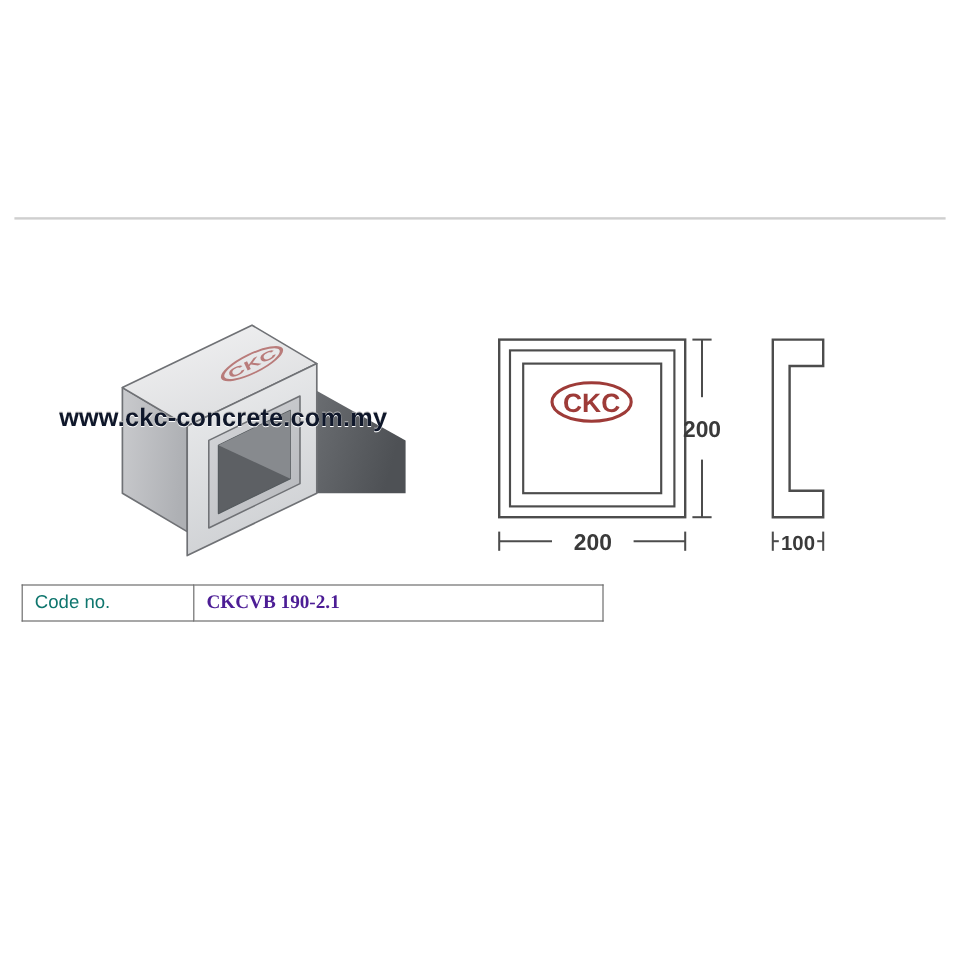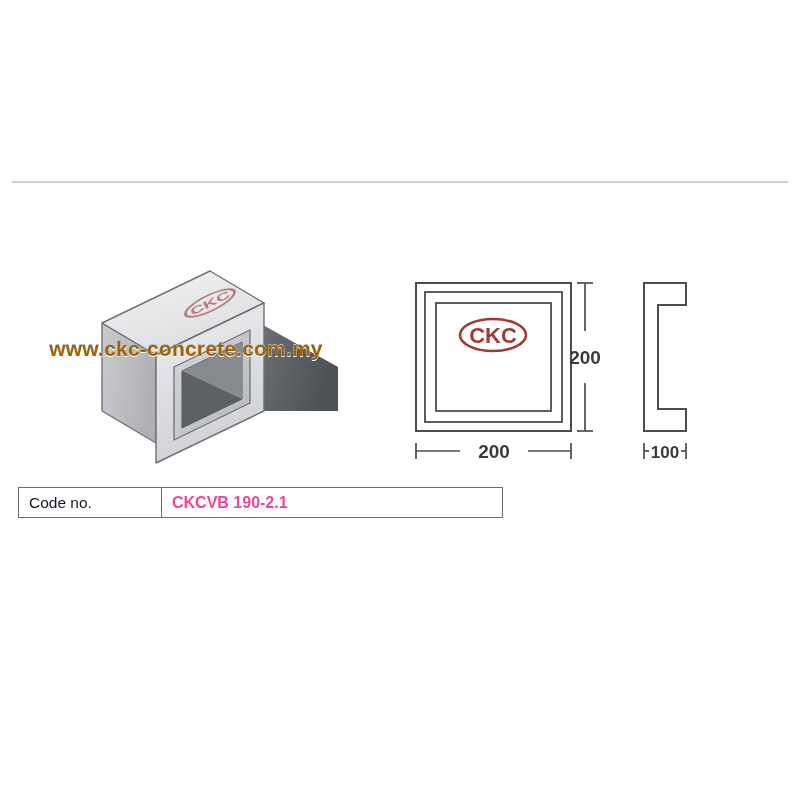--- a/index.html
+++ b/index.html
@@ -49,47 +49,47 @@
   
   #watermark {
     position: absolute;
     left: 36px;
     top: 337px;
     width: 300px;
     text-align: center;
     font-size: 21px;
     font-weight: bold;
     letter-spacing: 0.2px;
-    color: #a16207;
+    color: #0f172a;
     text-shadow: 0 1px 0 #ffffff, 0 -1px 0 #b9b9b9;
     white-space: nowrap;
     pointer-events: none;
     user-select: none;
   }
 
   
   #spec-table {
     position: absolute;
     left: 18px;
     top: 487px;
     width: 485px;
     border-collapse: collapse;
     table-layout: fixed;
   }
   #spec-table td {
     border: 1.6px solid #6e6e6e;
     height: 29px;
     padding: 0 0 0 10px;
     font-size: 15.5px;
-    color: #0f172a;
+    color: #0f766e;
     vertical-align: middle;
     line-height: 1;
   }
   #spec-table td.label-cell { width: 132px; }
-  #spec-table td.value-strong { font-weight: bold; font-size: 16px; color: #ec4899; }
+  #spec-table td.value-strong { font-weight: bold; font-size: 16px; color: #4c1d95; font-family: Liberation Serif, serif; }
   #spec-table td.note-cell { }
 
   .dim-text {
     font-family: "Liberation Sans", sans-serif;
     font-size: 19px;
     font-weight: bold;
     fill: #3a3a3a;
   }
   .dim-text-small {
     font-family: "Liberation Sans", sans-serif;

